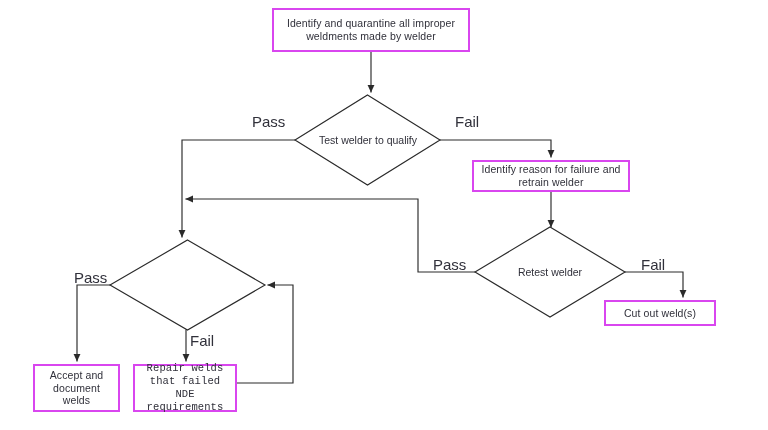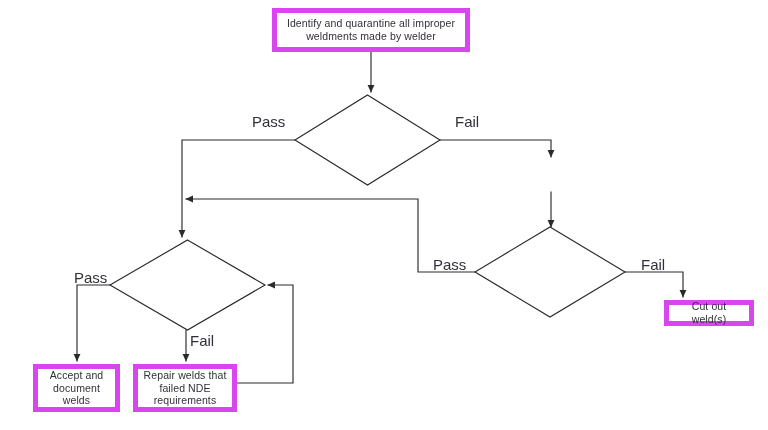--- a/index.html
+++ b/index.html
@@ -3,21 +3,21 @@
 <meta charset="utf-8">
 <style>
   html,body{margin:0;padding:0;background:#ffffff;}
   body{width:768px;height:430px;overflow:hidden;
        font-family:"Liberation Sans","DejaVu Sans",sans-serif;}
   #canvas{position:relative;width:768px;height:430px;background:#ffffff;}
   svg.layer{position:absolute;left:0;top:0;width:768px;height:430px;}
 
   .node{position:absolute;display:flex;align-items:center;justify-content:center;
         text-align:center;color:#30303a;line-height:1.22;letter-spacing:.1px;}
-  .proc{border:5px solid #d946ef;background:#ffffff;font-size:10.5px;}
+  .proc{border:2px solid #d946ef;background:#ffffff;font-size:10.5px;}
   .dtext{position:absolute;display:flex;align-items:center;justify-content:center;
          text-align:center;color:#30303a;font-size:10.5px;line-height:1.22;
          pointer-events:none;}
   .edge-label{position:absolute;color:#30303a;font-size:15px;white-space:nowrap;}
 </style>
 </head>
 <body>
 
 <div id="canvas">
 
@@ -50,34 +50,43 @@
       <polygon points="367.5,95 440,140 367.5,185 295,140" fill="#ffffff"></polygon>
       <polygon points="550,227 625,272 550,317 475,272" fill="#ffffff"></polygon>
       <polygon points="187.5,240 265,285 187.5,330 110,285" fill="#ffffff"></polygon>
     </g>
   </svg>
 
   <div class="node proc" style="left:272px;top:8px;width:198px;height:44px;padding:0 8px;box-sizing:border-box;">
     <span>Identify and quarantine all improper weldments made by welder</span>
   </div>
 
+  <div class="node proc" style="left:472px;top:160px;width:158px;height:32px;padding:0 6px;box-sizing:border-box;">
+    <span>Identify reason for failure and retrain welder</span>
+  </div>
 
-  <div class="node proc" style="left:664px;top:300px;width:90px;height:26px;padding:2px 4px;box-sizing:border-box;">
+  <div class="node proc" style="left:604px;top:300px;width:112px;height:26px;padding:2px 4px;box-sizing:border-box;">
     <span>Cut out weld(s)</span>
   </div>
 
   <div class="node proc" style="left:33px;top:364px;width:87px;height:48px;padding:12px 4px;box-sizing:border-box;">
     <span>Accept and document welds</span>
   </div>
 
-  <div class="node proc" style="left:133px;top:364px;width:104px;height:48px;padding:0 4px;box-sizing:border-box;">
+  <div class="node proc" style="left:133px;top:364px;width:104px;height:48px;padding:0 4px;box-sizing:border-box;font-family:Liberation Mono, monospace;">
     <span>Repair welds that failed NDE requirements</span>
   </div>
 
+  <div class="dtext" style="left:313px;top:121px;width:110px;height:38px;">
+    <span>Test welder to qualify</span>
+  </div>
 
+  <div class="dtext" style="left:503px;top:261px;width:94px;height:22px;">
+    <span>Retest welder</span>
+  </div>
 
 
   <div class="edge-label" style="left:252px;top:113px;">Pass</div>
 
   <div class="edge-label" style="left:455px;top:113px;">Fail</div>
 
   <div class="edge-label" style="left:433px;top:256px;">Pass</div>
 
   <div class="edge-label" style="left:641px;top:256px;">Fail</div>
 

